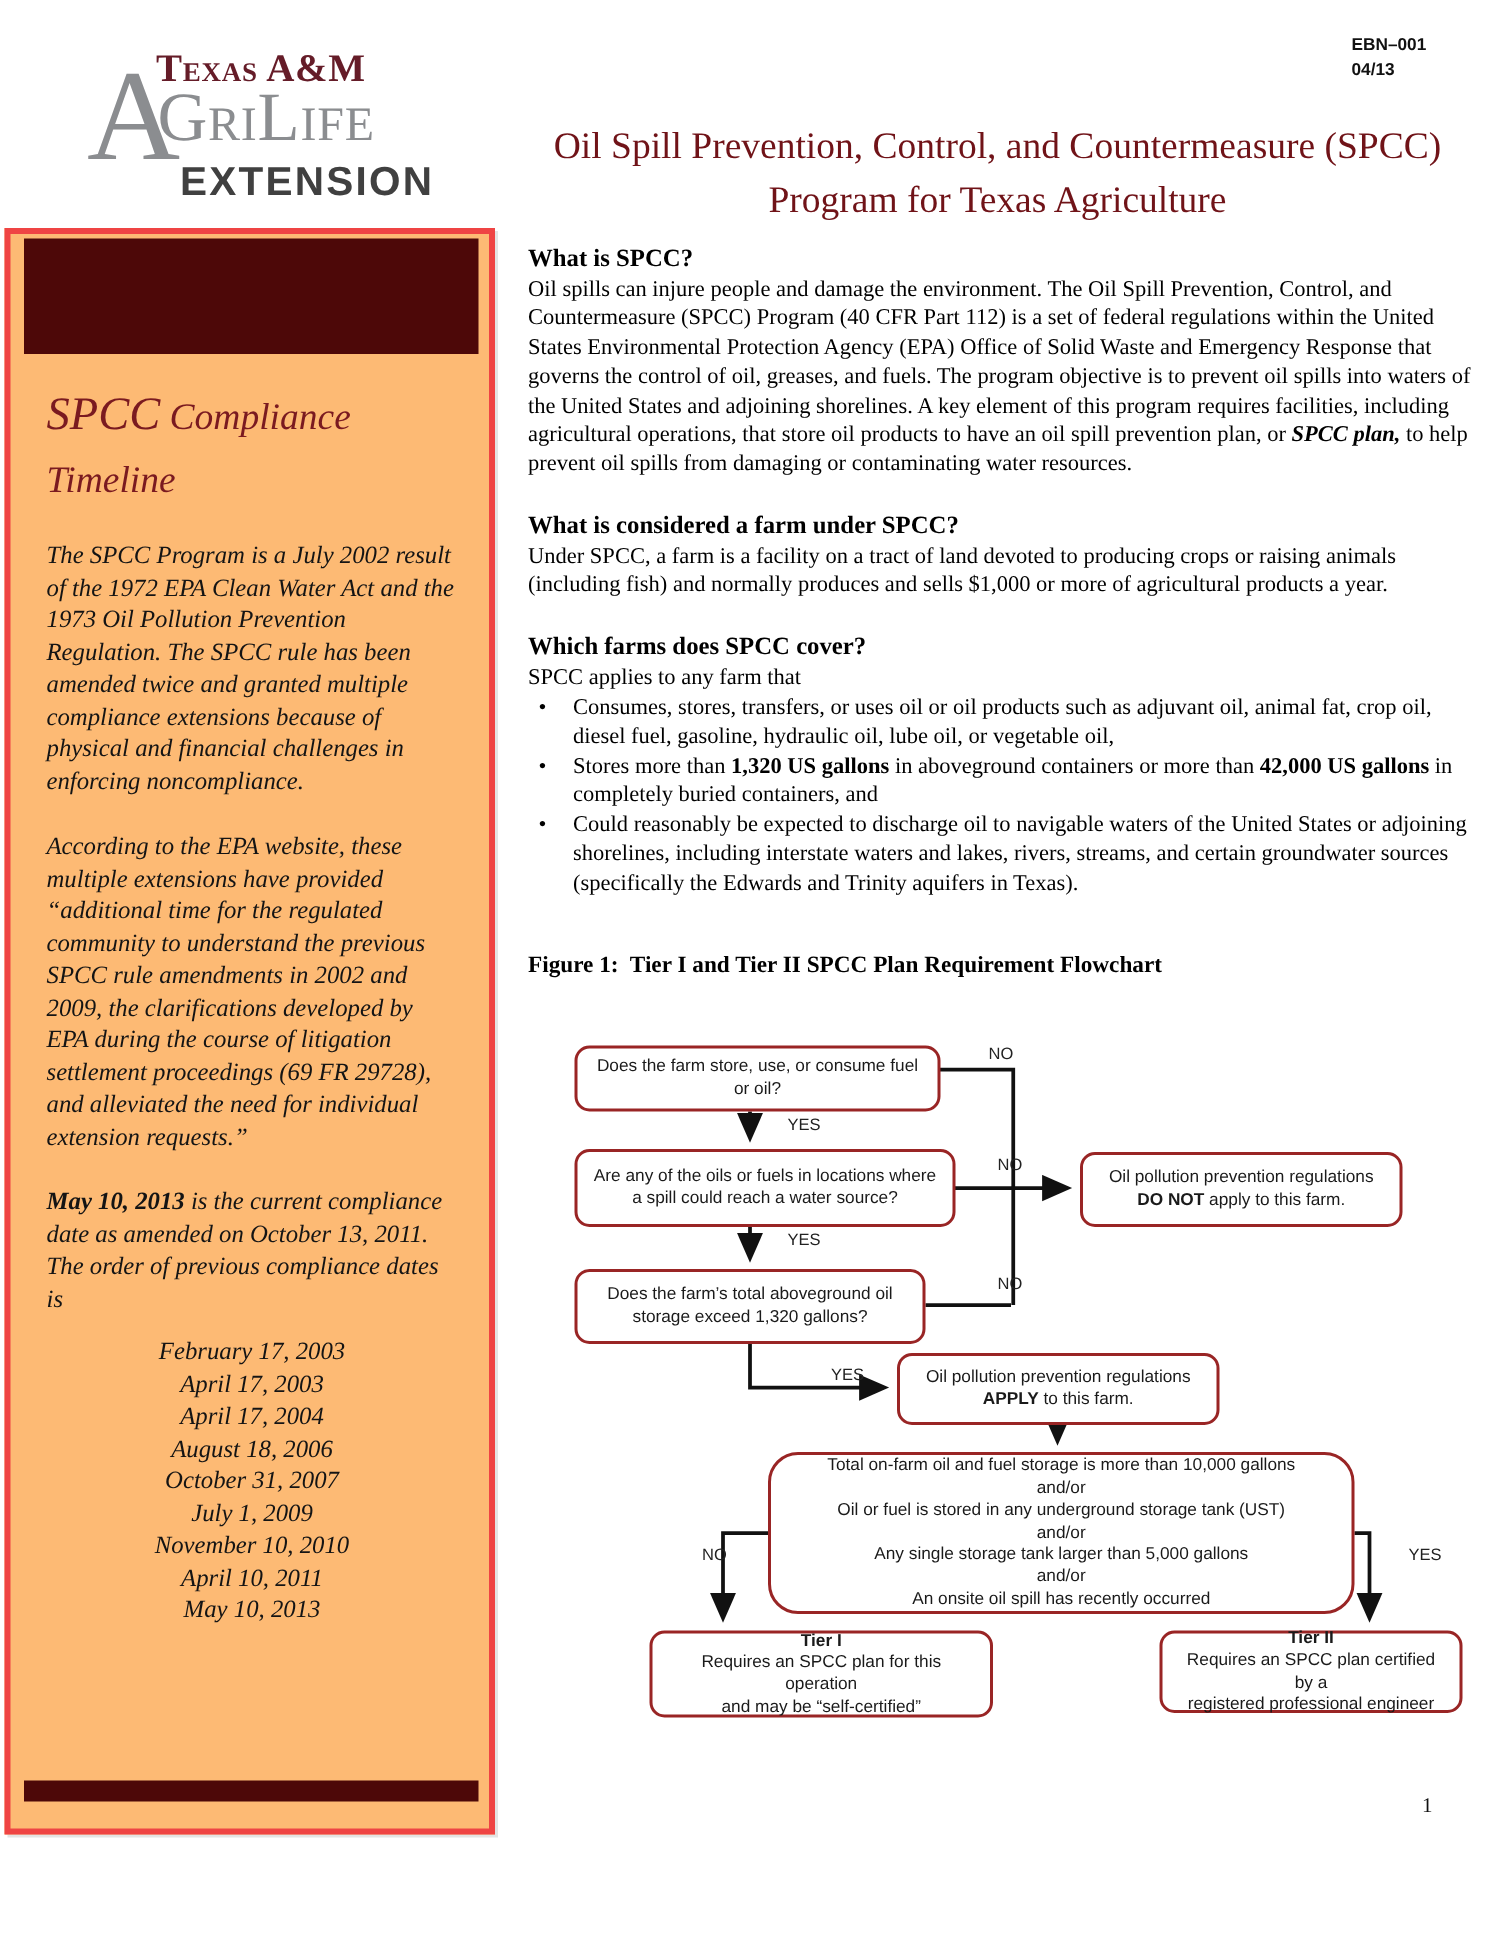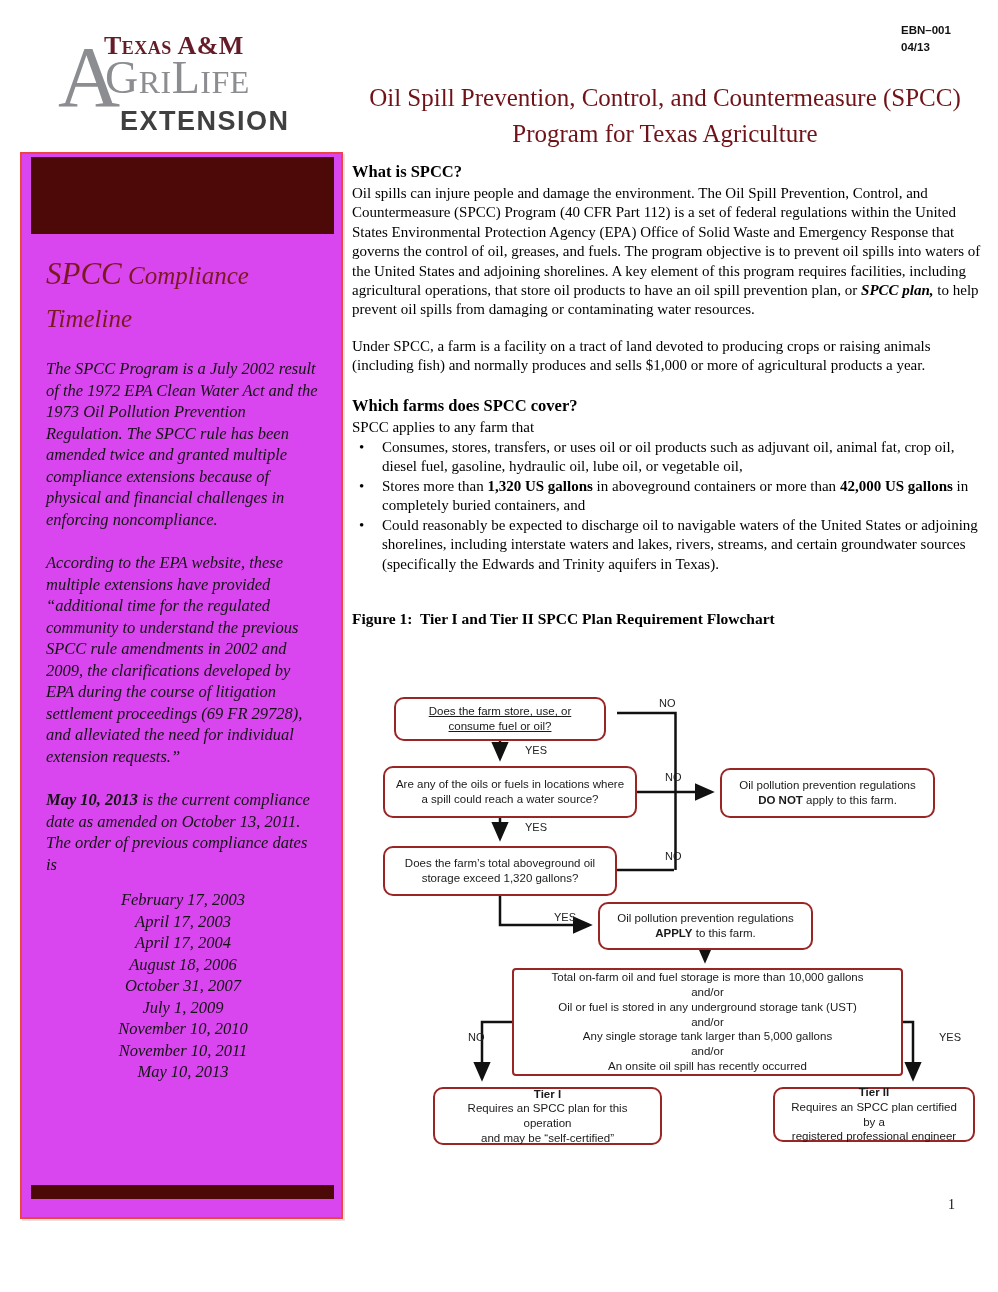--- a/index.html
+++ b/index.html
@@ -14,22 +14,22 @@
   .logo-texasam { position:absolute; left:46px; top:2px; font-variant:small-caps; font-size:26px;
                   line-height:1.1; color:#651c28; font-weight:600; letter-spacing:.5px; }
   .logo-grilife { position:absolute; left:47px; top:25px; font-variant:small-caps; font-size:46px;
                   line-height:1; color:#8b8d90; letter-spacing:.5px; }
   .logo-extension { position:absolute; left:62px; top:76px; font-family:"Liberation Sans", sans-serif;
                     font-weight:bold; font-size:27px; letter-spacing:1.5px; color:#404040; }
   .title { position:absolute; left:340px; top:80px; width:650px; text-align:center;
            color:#701318; font-size:25px; line-height:36px; }
 
   
-  .sidebar { position:absolute; left:20px; top:152px; width:319px; height:1063px;
-             border:2px solid #ef4444; background:#d946ef; box-shadow:2px 2px 0 #e4e4e4; }
+  .sidebar { position:absolute; left:3px; top:152px; width:319px; height:1063px;
+             border:4px solid #ef4444; background:#fdba74; box-shadow:2px 2px 0 #e4e4e4; }
   .sb-block { position:absolute; left:9px; top:3px; width:303px; height:77px; background:#4d0808; }
   .sb-bar   { position:absolute; left:9px; top:1031px; width:303px; height:14px; background:#4d0808; }
   .sb-content { position:absolute; left:24px; top:100px; width:274px; font-style:italic;
                 font-size:16.5px; line-height:21.5px; color:#141414; }
   .sb-heading { color:#7a1a20; line-height:40px; margin-bottom:16px; }
   .sb-h1 { font-size:31px; }
   .sb-h2 { font-size:25px; }
   .sb-para { margin:0 0 22px 0; }
   .sb-para .bi { font-weight:bold; }
   .sb-dates { text-align:center; margin-top:14px; }
@@ -47,26 +47,26 @@
   .bullet .btext { flex:1; }
   .figure-caption { font-weight:bold; font-size:15.5px; margin-top:36px; }
 
   
   .flow { position:absolute; left:352px; top:690px; width:638px; height:470px;
           font-family:"Liberation Sans", sans-serif; }
   .fbox { position:absolute; border:2.5px solid #992525; border-radius:10px; background:#fff;
           display:flex; align-items:center; justify-content:center; text-align:center;
           font-size:11.5px; line-height:1.28; color:#1a1a1a; padding:2px 9px; box-sizing:border-box; }
   .fcol { flex-direction:column; }
-  #fb-q1    { left:42px;  top:7px;   width:212px; height:44px;text-decoration:underline; }
+  #fb-q1    { left:31px;  top:7px;   width:244px; height:44px; }
   #fb-q2    { left:31px;  top:76px;  width:254px; height:52px; }
   #fb-q3    { left:31px;  top:156px; width:234px; height:50px; }
   #fb-donot { left:368px; top:78px;  width:215px; height:50px; }
   #fb-apply { left:246px; top:212px; width:215px; height:48px; }
-  #fb-big   { left:160px; top:278px; width:391px; height:108px; border-radius:4px;
+  #fb-big   { left:160px; top:278px; width:391px; height:108px; border-radius:20px;
               line-height:14.8px; padding:4px 10px; }
   #fb-tier1 { left:81px;  top:397px; width:229px; height:58px; }
   #fb-tier2 { left:421px; top:397px; width:202px; height:55px; }
   .connectors { position:absolute; left:0; top:0; }
   .flabel { position:absolute; font-size:11px; color:#222;margin-left:20px; }
   #lb-no1  { left:287px; top:7px; }
   #lb-yes1 { left:153px; top:54px; }
   #lb-no2  { left:293px; top:81px; }
   #lb-yes2 { left:153px; top:131px; }
   #lb-no3  { left:293px; top:160px; }
@@ -104,31 +104,32 @@
     <p class="sb-para">According to the EPA website, these multiple extensions have provided “additional time for the regulated community to understand the previous SPCC rule amendments in 2002 and 2009, the clarifications developed by EPA during the course of litigation settlement proceedings (69 FR 29728), and alleviated the need for individual extension requests.”</p>
     <p class="sb-para" style="margin-bottom:0;"><span class="bi">May 10, 2013</span><span> is the current compliance date as amended on October 13, 2011. The order of previous compliance dates is</span></p>
     <div class="sb-dates">
       <div>February 17, 2003</div>
       <div>April 17, 2003</div>
       <div>April 17, 2004</div>
       <div>August 18, 2006</div>
       <div>October 31, 2007</div>
       <div>July 1, 2009</div>
       <div>November 10, 2010</div>
-      <div>November 10, 2011</div>
+      <div>April 10, 2011</div>
       <div>May 10, 2013</div>
     </div>
   </div>
   <div class="sb-bar"></div>
 </div>
 
 <div class="main">
   <div class="mh first">What is SPCC?</div>
   <p><span>Oil spills can injure people and damage the environment. The Oil Spill Prevention, Control, and Countermeasure (SPCC) Program (40 CFR Part 112) is a set of federal regulations within the United States Environmental Protection Agency (EPA) Office of Solid Waste and Emergency Response that governs the control of oil, greases, and fuels. The program objective is to prevent oil spills into waters of the United States and adjoining shorelines. A key element of this program requires facilities, including agricultural operations, that store oil products to have an oil spill prevention plan, or </span><span class="bi">SPCC plan,</span><span> to help prevent oil spills from damaging or contaminating water resources.</span></p>
 
+  <div class="mh">What is considered a farm under SPCC?</div>
   <p>Under SPCC, a farm is a facility on a tract of land devoted to producing crops or raising animals (including fish) and normally produces and sells $1,000 or more of agricultural products a year.</p>
 
   <div class="mh">Which farms does SPCC cover?</div>
   <p class="intro">SPCC applies to any farm that</p>
 
   <div class="bullet">
     <span class="dot">•</span>
     <span class="btext">Consumes, stores, transfers, or uses oil or oil products such as adjuvant oil, animal fat, crop oil, diesel fuel, gasoline, hydraulic oil, lube oil, or vegetable oil,</span>
   </div>
   <div class="bullet">

